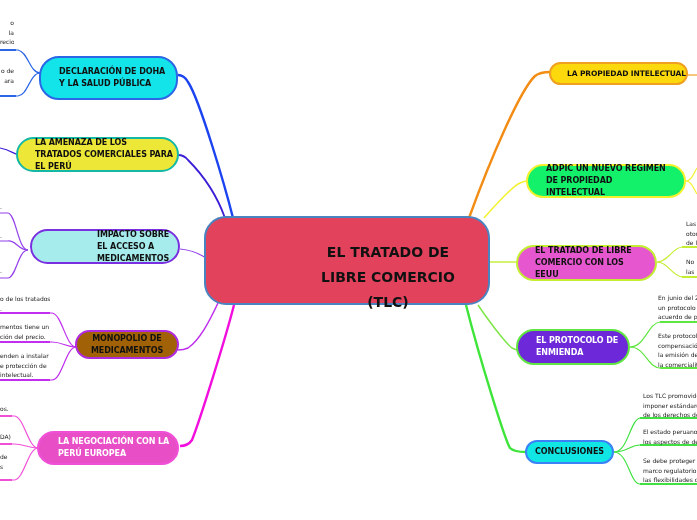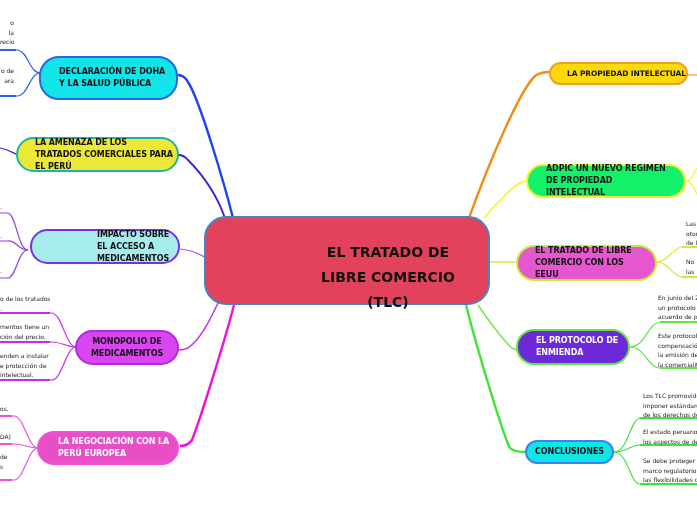--- a/index.html
+++ b/index.html
@@ -74,21 +74,21 @@
 
 <div class="node" style="left:39px;top:56px;width:139px;height:44px;background:#12e4ea;border:2px solid #2a66e6;padding-left:18px;color:#111;">
   <span style="width:112px;">DECLARACIÓN DE DOHA Y LA SALUD PÚBLICA</span>
 </div>
 <div class="node" style="left:16px;top:137px;width:163px;height:35px;background:#ede737;border:2px solid #14b8a6;padding-left:17px;color:#111;">
   <span style="width:140px;">LA AMENAZA DE LOS TRATADOS COMERCIALES PARA EL PERÚ</span>
 </div>
 <div class="node" style="left:30px;top:229px;width:150px;height:35px;background:#a6ecec;border:2px solid #7a2fe0;padding-left:18px;color:#111;">
   <span style="width:120px;margin-left:47px;">IMPACTO SOBRE EL ACCESO A MEDICAMENTOS</span>
 </div>
-<div class="node" style="left:75px;top:330px;width:104px;height:35px;background:#d946ef;border:2px solid #b02ae0;justify-content:center;text-align:center;color:#111;">
+<div class="node" style="left:75px;top:330px;width:104px;height:29px;background:#a16207;border:2px solid #b02ae0;justify-content:center;text-align:center;color:#111;">
   <span style="width:72px;">MONOPOLIO DE MEDICAMENTOS</span>
 </div>
 <div class="node" style="left:37px;top:431px;width:142px;height:34px;background:#e84ec6;border:2px solid #f050d8;padding-left:19px;color:#fff;">
   <span style="width:112px;">LA NEGOCIACIÓN CON LA PERÚ EUROPEA</span>
 </div>
 
 <div class="node" style="left:549px;top:62px;width:139px;height:23px;background:#fcd90c;border:2px solid #f0a020;justify-content:flex-end;color:#111;font-size:7.5px;">
   <span>LA PROPIEDAD INTELECTUAL</span>
 </div>
 <div class="node" style="left:526px;top:164px;width:160px;height:34px;background:#13f06a;border:2px solid #f3f02c;padding-left:18px;color:#111;">

